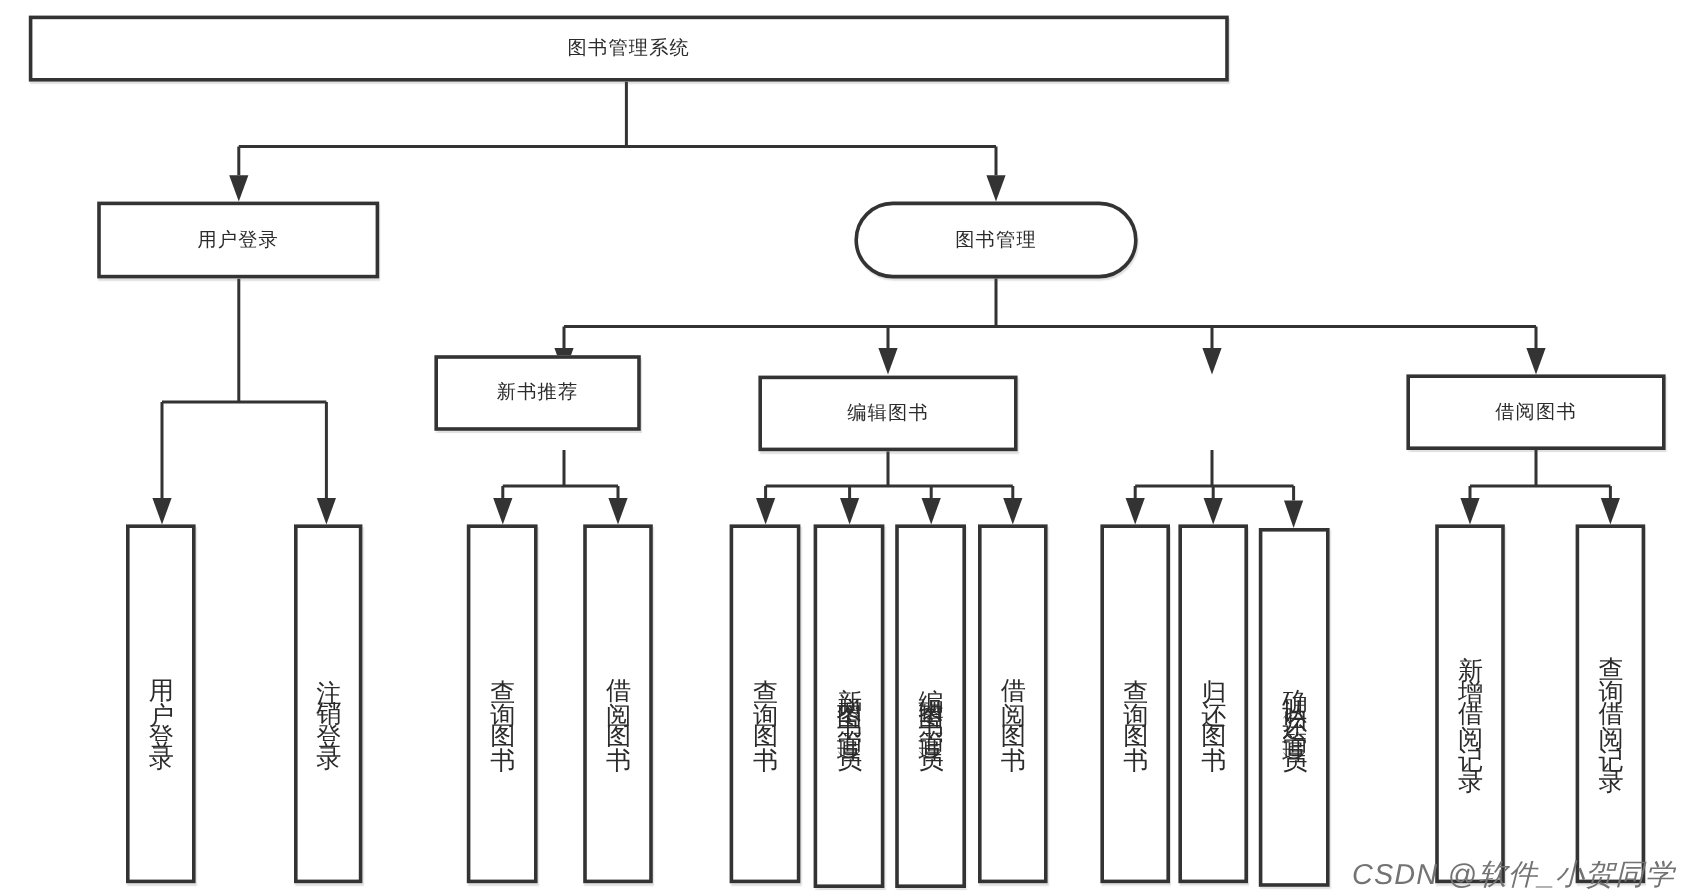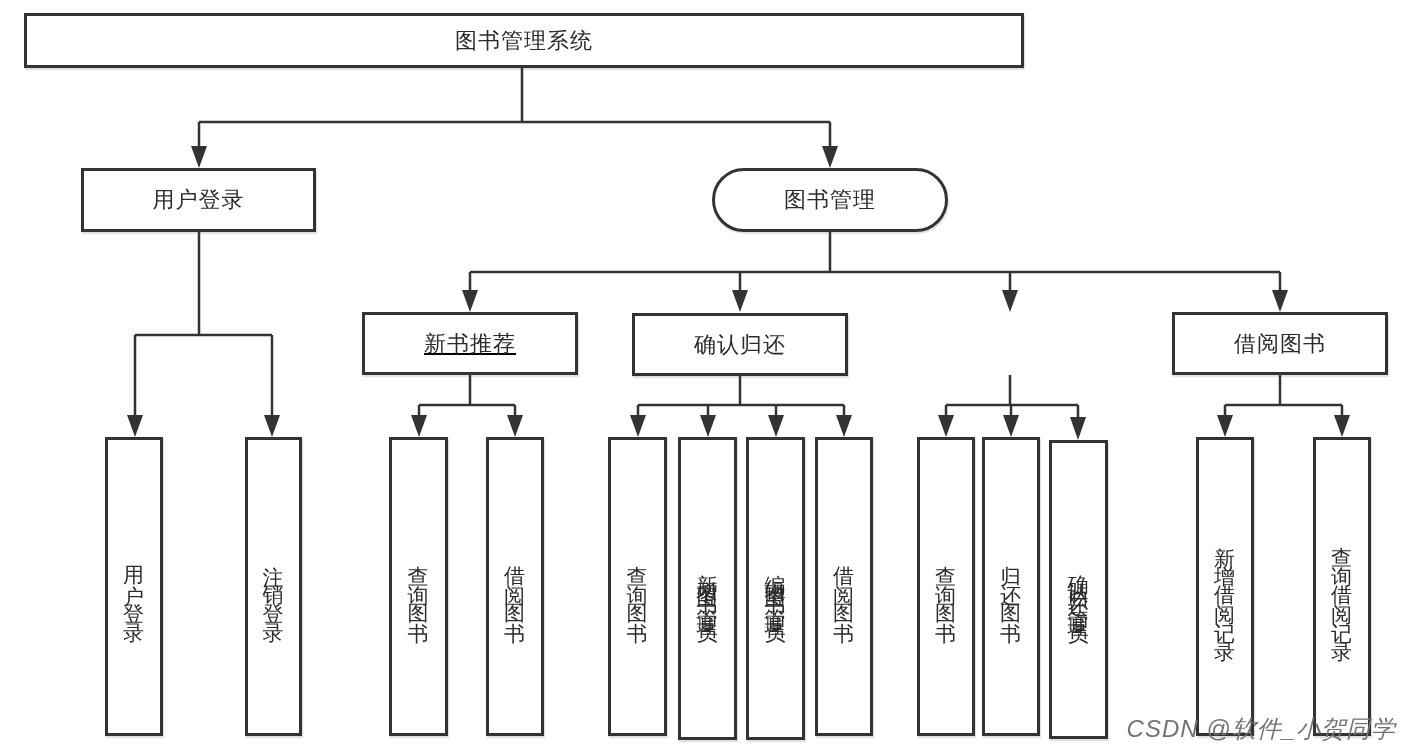--- a/index.html
+++ b/index.html
@@ -27,21 +27,21 @@
     position: absolute;
     box-sizing: border-box;
     border: 3px solid #333333;
     background: #ffffff;
     display: flex;
     align-items: center;
     justify-content: center;
     box-shadow: 1px 2px 1px rgba(90,90,90,0.18);
   }
   .htext {
-    font-size: 22px;
+    font-size: 16px;
     color: #2b2b2b;
     letter-spacing: 1px;
     white-space: nowrap;
   }
   .vtext {
     writing-mode: vertical-rl;
     text-orientation: mixed;
     font-size: 21px;
     line-height: 1;
     color: #2b2b2b;
@@ -104,25 +104,25 @@
     <span class="htext">图书管理系统</span>
   </div>
 
   <div class="box" style="left:81px; top:168px; width:235px; height:64px;">
     <span class="htext">用户登录</span>
   </div>
   <div class="box" style="left:712px; top:168px; width:236px; height:64px;border-radius:32px;">
     <span class="htext">图书管理</span>
   </div>
 
-  <div class="box" style="left:362px; top:312px; width:216px; height:63px;text-decoration:underline;">
+  <div class="box" style="left:362px; top:296px; width:172px; height:63px;">
     <span class="htext">新书推荐</span>
   </div>
   <div class="box" style="left:632px; top:313px; width:216px; height:63px;">
-    <span class="htext">确认归还</span>
+    <span class="htext">编辑图书</span>
   </div>
   <div class="box" style="left:1172px; top:312px; width:216px; height:63px;">
     <span class="htext">借阅图书</span>
   </div>
 
   <div class="box leaf" style="left:105px; top:437px; width:58px; height:299px;">
     <span class="vtext">用户登录</span>
   </div>
   <div class="box leaf" style="left:245px; top:437px; width:57px; height:299px;">
     <span class="vtext">注销登录</span>

